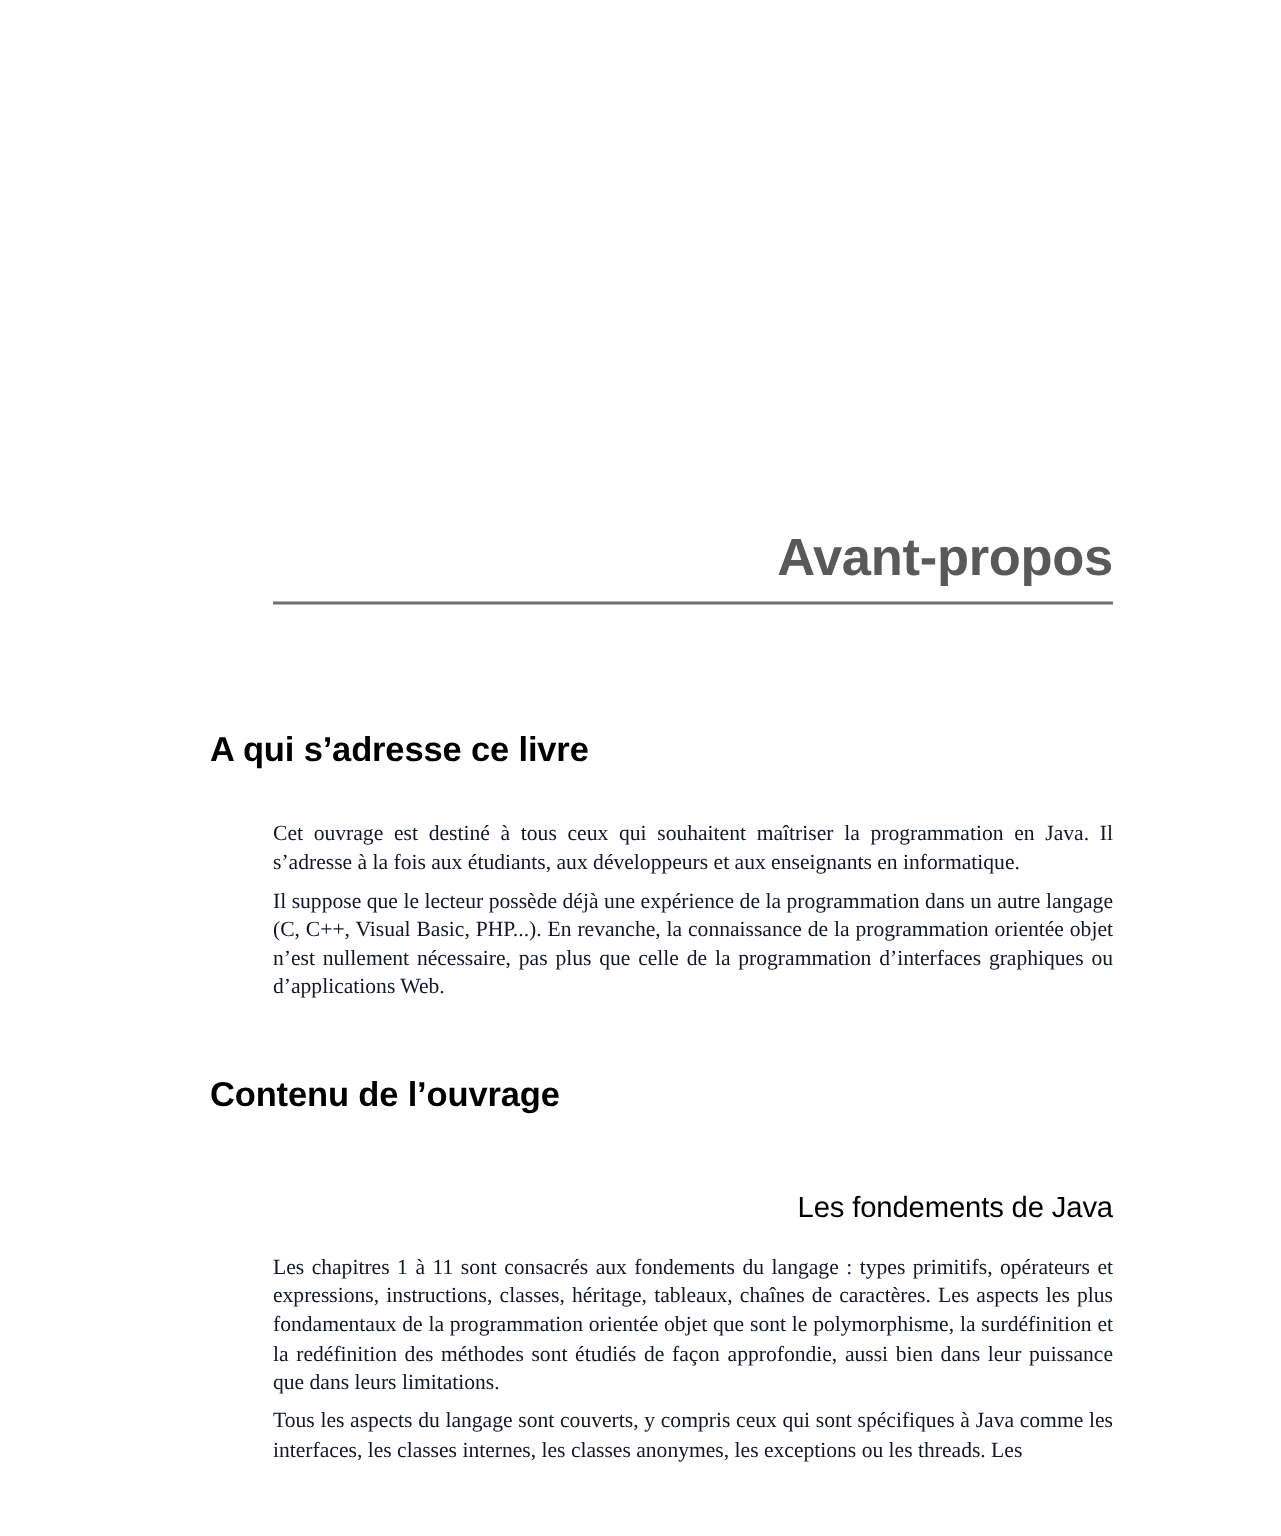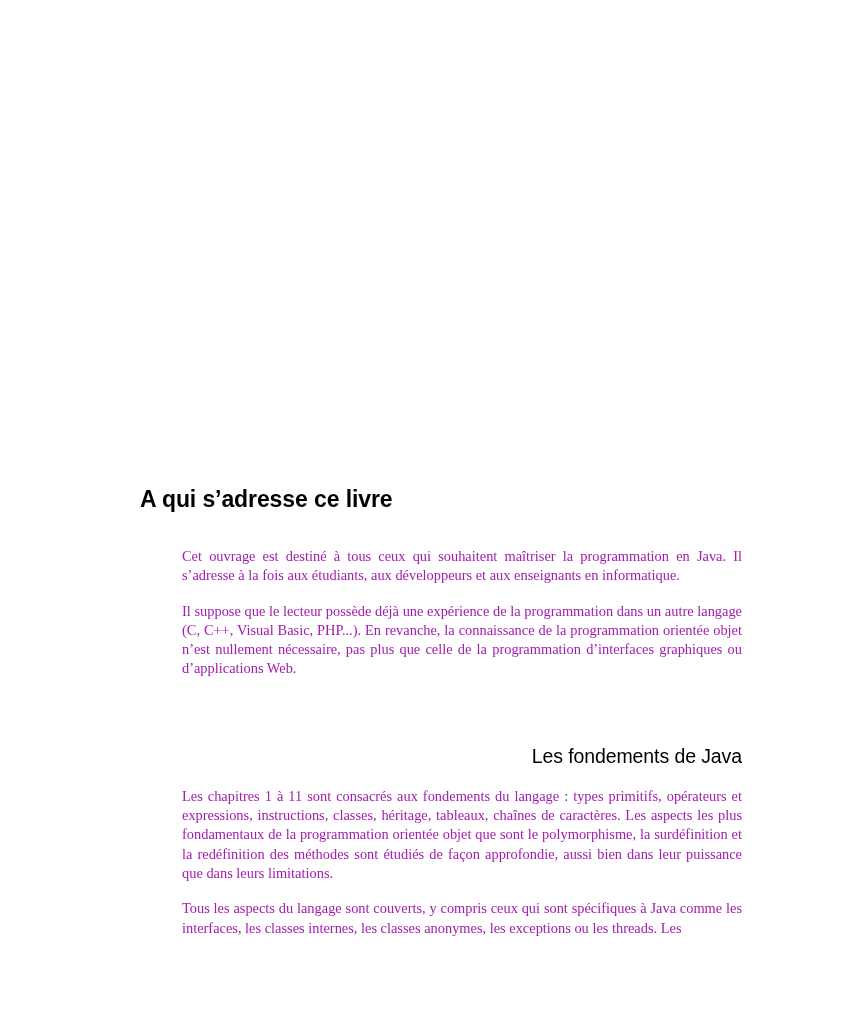--- a/index.html
+++ b/index.html
@@ -86,51 +86,56 @@
     width: 560px;
   }
 
   p.para {
     font-family: "Liberation Serif", "DejaVu Serif", serif;
     font-size: 14.4px;
     line-height: 19.3px;
     text-align: justify;
     text-justify: inter-word;
     margin: 0;
-    color: #a21caf;
+    color: #0f172a;
     hyphens: manual;
   }
   p.para + p.para {
-    margin-top: 16px;
+    margin-top: 6px;
   }
 
   
   .gap-after-h1   { height: 18px; }
   .gap-after-p1   { height: 31px; }
   .gap-after-h1b  { height: 34px; }
   .gap-after-h2   { height: 19px; }
 </style>
 </head>
 <body>
 
 <div class="page">
 
+  <div class="title-block">
+    <h1 class="chapter-title">Avant-propos</h1>
+    <div class="title-rule"></div>
+  </div>
 
   <div class="content">
 
     <h2 class="heading-1">A qui s’adresse ce livre</h2>
     <div class="gap-after-h1"></div>
 
     <div class="body-block">
       <p class="para">Cet ouvrage est destiné à tous ceux qui souhaitent maîtriser la programmation en Java. Il s’adresse à la fois aux étudiants, aux développeurs et aux enseignants en informatique.</p>
       <p class="para">Il suppose que le lecteur possède déjà une expérience de la programmation dans un autre langage (C, C++, Visual Basic, PHP...). En revanche, la connaissance de la programmation orientée objet n’est nullement nécessaire, pas plus que celle de la programmation d’interfaces graphiques ou d’applications Web.</p>
     </div>
 
     <div class="gap-after-p1"></div>
 
+    <h2 class="heading-1">Contenu de l’ouvrage</h2>
     <div class="gap-after-h1b"></div>
 
     <h3 class="heading-2">Les fondements de Java</h3>
     <div class="gap-after-h2"></div>
 
     <div class="body-block">
       <p class="para">Les chapitres 1 à 11 sont consacrés aux fondements du langage : types primitifs, opérateurs et expressions, instructions, classes, héritage, tableaux, chaînes de caractères. Les aspects les plus fondamentaux de la programmation orientée objet que sont le polymorphisme, la surdéfinition et la redéfinition des méthodes sont étudiés de façon approfondie, aussi bien dans leur puissance que dans leurs limitations.</p>
       <p class="para">Tous les aspects du langage sont couverts, y compris ceux qui sont spécifiques à Java comme les interfaces, les classes internes, les classes anonymes, les exceptions ou les threads. Les</p>
     </div>
 

